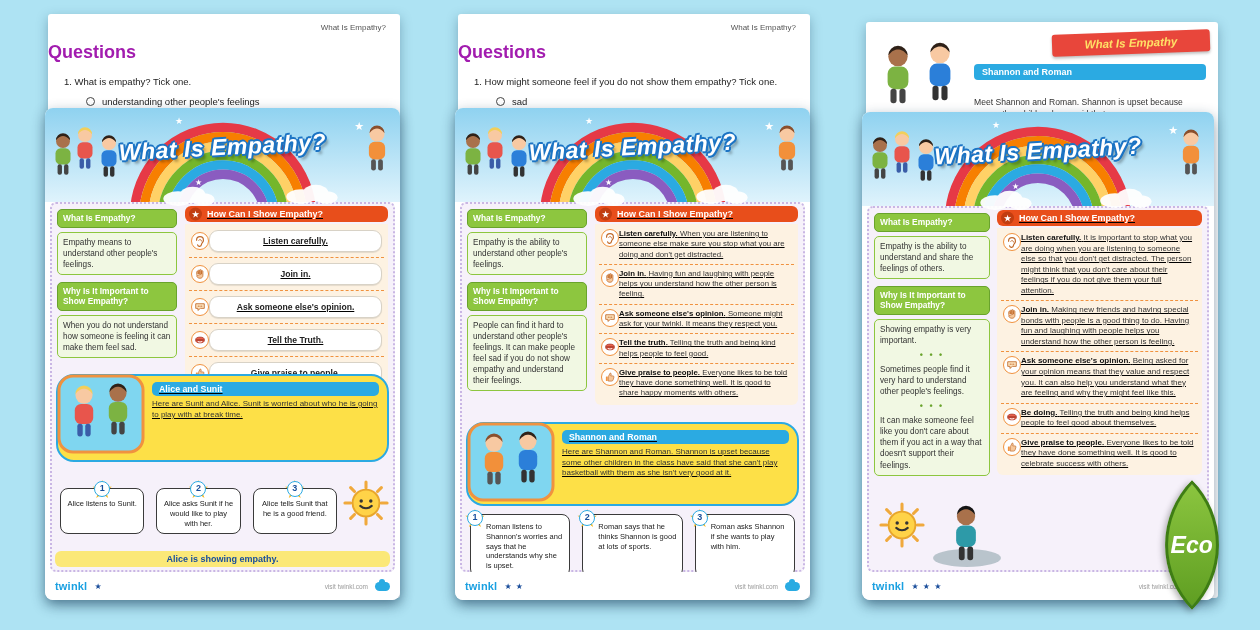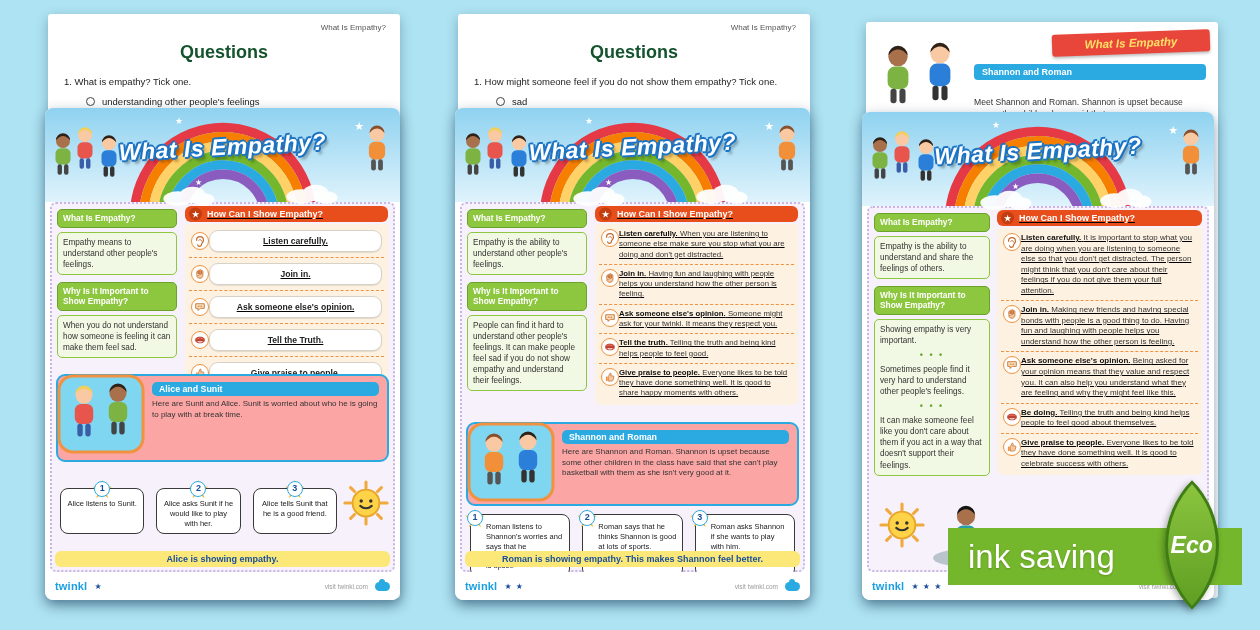--- a/index.html
+++ b/index.html
@@ -5,21 +5,21 @@
   * { margin:0; padding:0; box-sizing:border-box; }
   body { font-family:"Liberation Sans", sans-serif; }
   .stage { position:relative; width:1260px; height:630px; background:#aee3f3; overflow:hidden; }
 
   
   .back-page { position:absolute; background:#fff; border-radius:3px; box-shadow:0 4px 12px rgba(20,60,90,.35); }
   .bp1 { left:48px;  top:14px; width:352px; height:584px; }
   .bp2 { left:458px; top:14px; width:352px; height:584px; }
   .bp3 { left:866px; top:22px; width:352px; height:576px; }
   .bp-corner { position:absolute; top:9px; right:14px; font-size:8px; color:#555; }
-  .bp-title { position:absolute; top:28px; left:0; right:0; text-align:center; font-size:18px; font-weight:bold; color:#14532d; }
+  .bp-title { position:absolute; top:28px; left:0; right:0; font-size:18px; font-weight:bold; color:#a21caf; }
   .bp-question { position:absolute; top:62px; left:16px; right:8px; font-size:9.5px; color:#222; }
   .bp-options { position:absolute; top:82px; left:38px; right:10px; }
   .bp-option { display:flex; align-items:center; gap:7px; margin-bottom:5px; font-size:9.5px; color:#222; }
   .radio { width:9px; height:9px; border:1.2px solid #444; border-radius:50%; flex:0 0 auto; }
 
   
   .ribbon { position:absolute; right:8px; top:10px; width:158px; height:22px; background:#e8463b; border-radius:3px;
             transform:rotate(-2deg); color:#ffe066; font-weight:bold; font-style:italic; font-size:11.5px;
             display:flex; align-items:center; justify-content:center; box-shadow:0 2px 3px rgba(0,0,0,.25); }
   .bp3-kids { position:absolute; left:6px; top:12px; }
@@ -68,21 +68,21 @@
   .how-item:last-child { border-bottom:none; }
   .p1 .how-item { align-items:center; padding:5px 2px; }
   .icon-badge { flex:0 0 auto; width:18px; height:18px; border-radius:50%; background:#fff; border:1.5px solid #f0923f;
                 display:flex; align-items:center; justify-content:center; }
   .how-pill { flex:1; background:#fff; border:1.2px solid #d8d2c6; border-radius:9px; text-align:center;
               font-weight:bold; font-size:8.6px; color:#222; padding:5px 3px; box-shadow:0 1px 1px rgba(0,0,0,.1); }
   .how-text { font-size:7.8px; line-height:1.32; color:#333; }
   .p3 .how-text { font-size:8px; }
   .how-text b { color:#111; }
 
-  .scenario { position:absolute; left:4px; right:4px; border:2px solid #2baae2; border-radius:9px; background:#fca5a5; }
+  .scenario { position:absolute; left:4px; right:4px; border:2px solid #2baae2; border-radius:18px; background:#fde047;text-decoration:underline; }
   .p1 .scenario { top:170px; height:88px; }
   .p2 .scenario { top:218px; height:84px; }
   .scen-chars { position:absolute; left:-2px; top:-16px; }
   .scen-bar { margin:6px 8px 3px 94px; background:#2baae2; border-radius:5px; color:#fff; font-weight:bold;
               font-size:8.8px; padding:2px 7px; }
   .scen-body { margin:0 8px 4px 94px; font-size:8px; line-height:1.32; color:#333; }
 
   .steps { position:absolute; left:8px; display:flex; gap:12px; }
   .p1 .steps { top:284px; right:56px; }
   .p2 .steps { top:310px; right:8px; }
@@ -479,21 +479,20 @@
         </div>
         <div class="step">
           <span class="badge">
               <span class="bstar"></span>
               <span class="bnum">3</span>
             </span>
           <span>Roman asks Shannon if she wants to play with him.</span>
         </div>
       </div>
 
-      <div class="poster-footer">Roman is showing empathy. This makes Shannon feel better.</div>
     </div>
 
     <div class="strip">
       <span class="logo">twinkl</span>
       <span class="stars">★ ★</span>
       <span class="visit">visit twinkl.com</span>
       <span class="mini-cloud"></span>
     </div>
   </div>
 
@@ -603,20 +602,17 @@
     </div>
 
     <div class="strip">
       <span class="logo">twinkl</span>
       <span class="stars">★ ★ ★</span>
       <span class="visit">visit twinkl.com</span>
       <span class="mini-cloud"></span>
     </div>
   </div>
 
-  <div class="ink-bar">
-    <span>ink saving</span>
-  </div>
   <div class="leaf">
     <span>Eco</span>
   </div>
 
 </div>
 
 </body></html>

